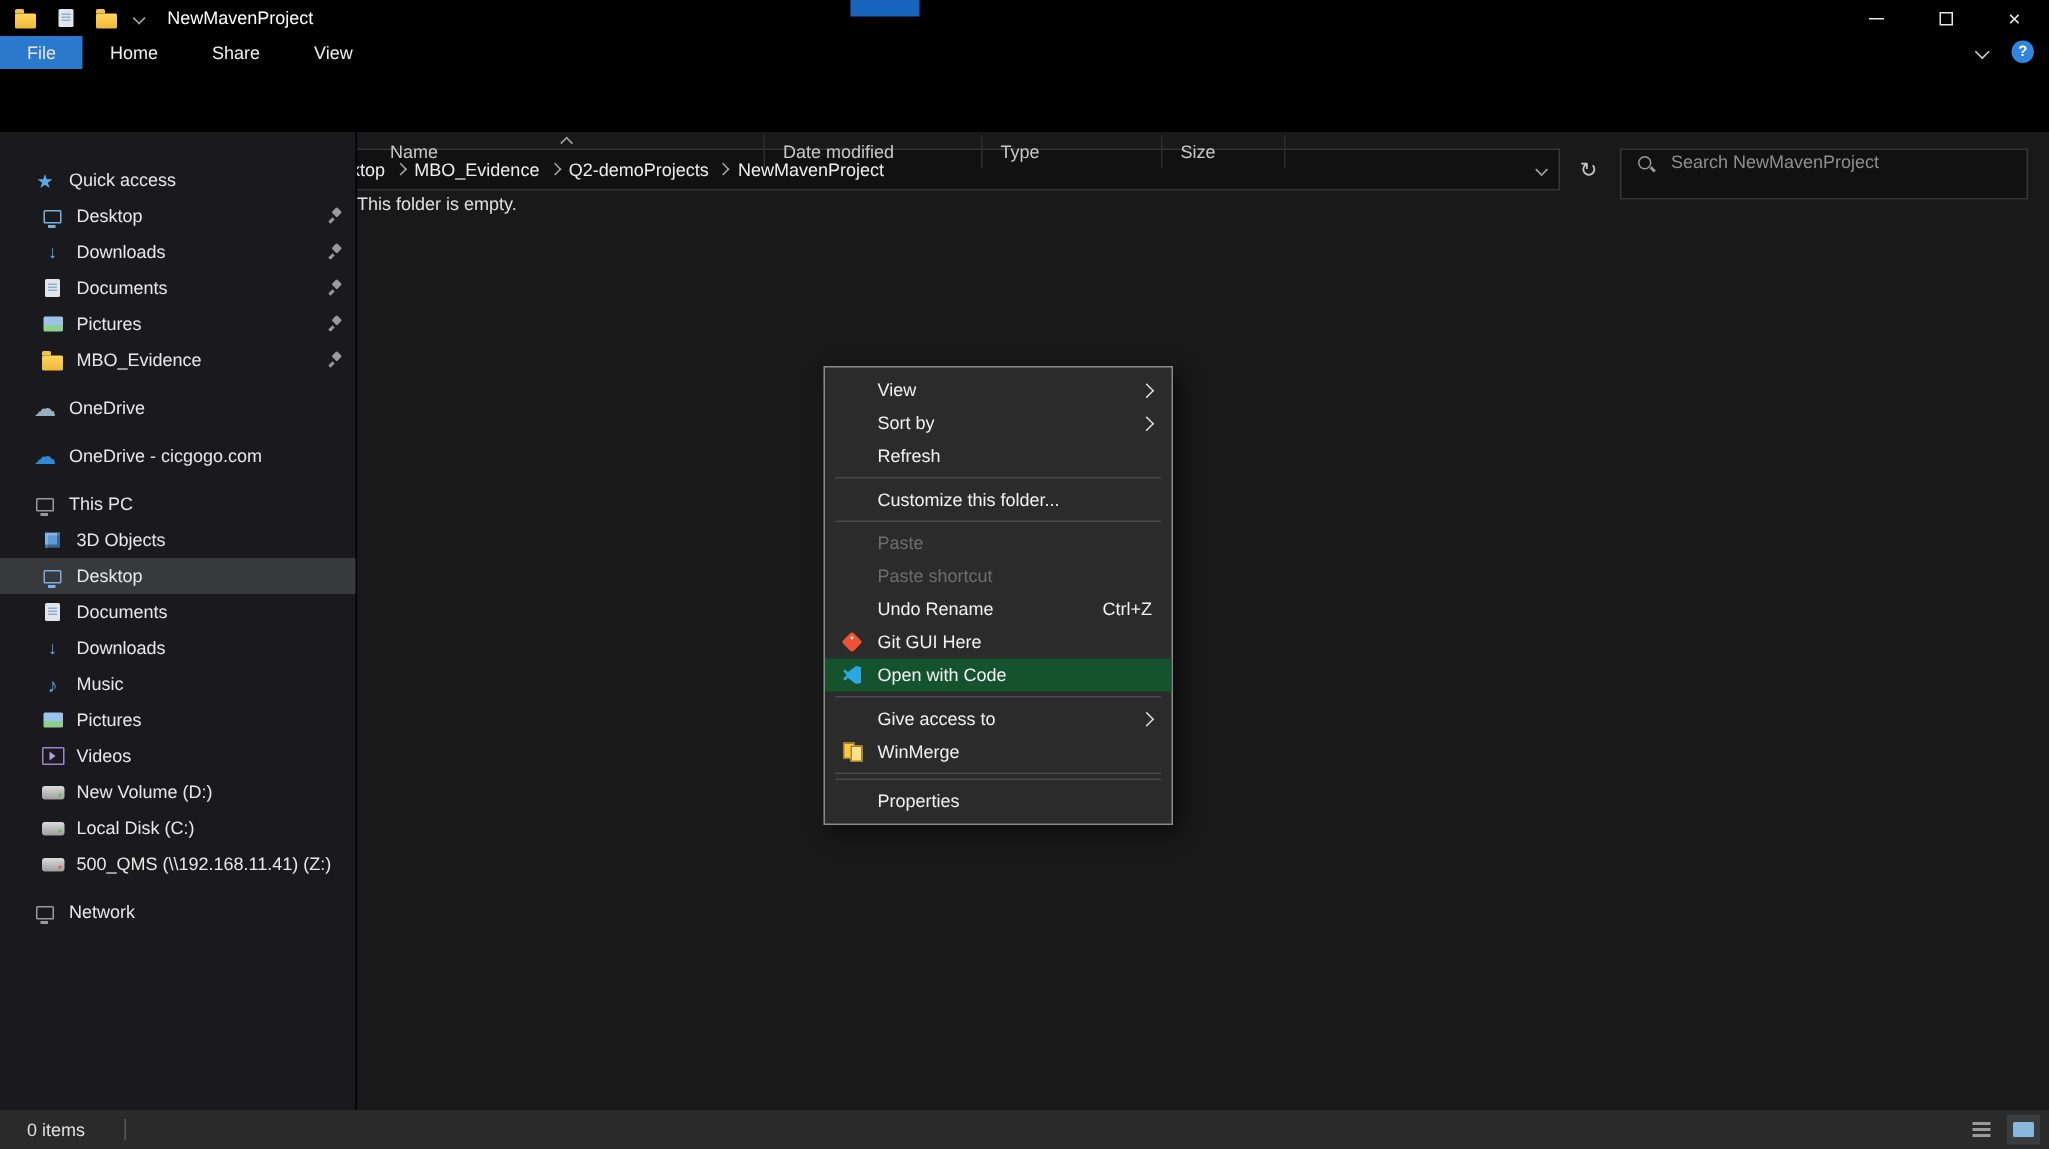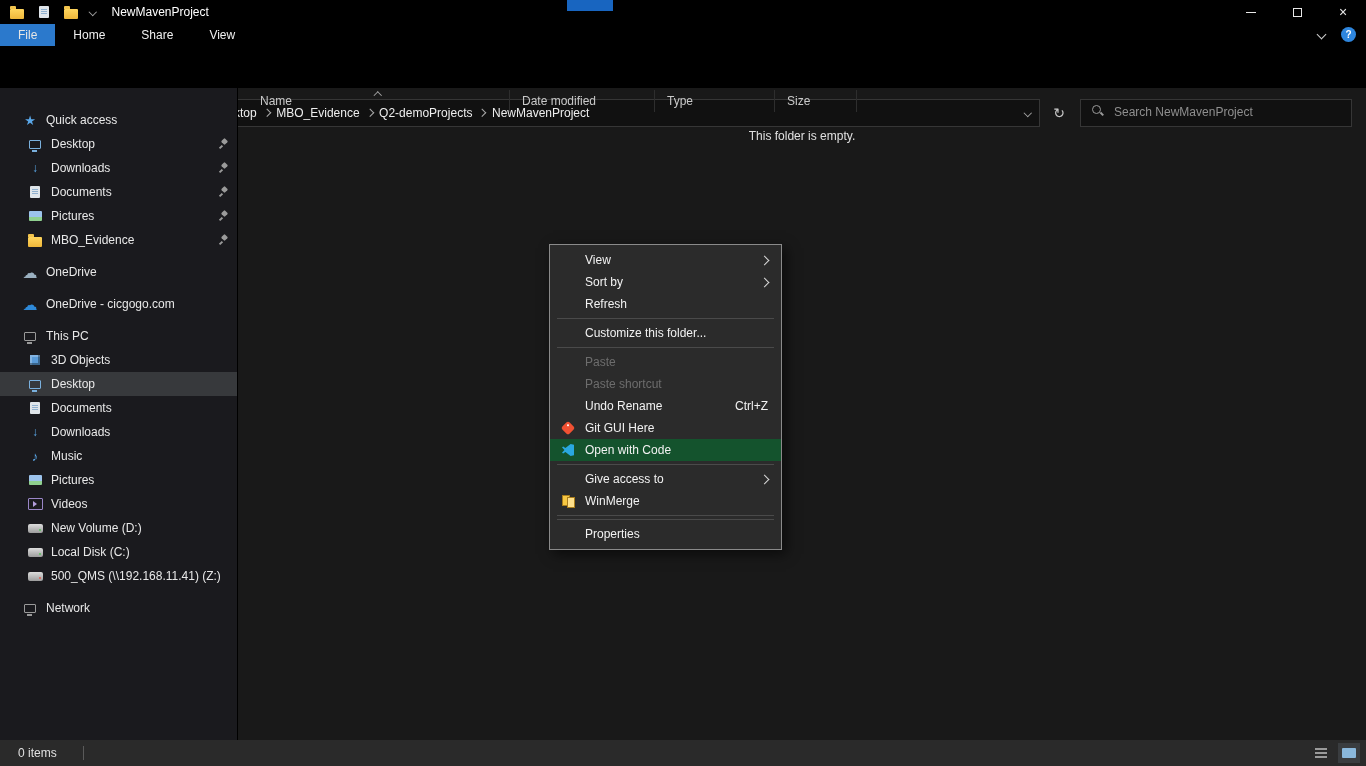--- a/index.html
+++ b/index.html
@@ -32,21 +32,21 @@
 
   
   .addr-row{position:absolute;left:0;top:46px;width:100%;height:42px;background:#000}
   .nav-btns{position:absolute;left:14px;top:53px;height:28px;display:flex;align-items:center;gap:13px;font-size:14px}
   .nav-glyph{color:#e4e4e4}
   .nav-glyph.disabled{color:#666}
   .addr-box{position:absolute;left:106px;top:53px;width:934px;height:28px;background:#111;border:1px solid #363636;box-sizing:border-box;display:flex;align-items:center;padding:0 9px;font-size:12px}
   .crumb{padding:0 7px;color:#eee;white-space:nowrap}
   .addr-spacer{flex:1}
   .refresh-btn{position:absolute;left:1046px;top:53px;width:26px;height:28px;display:flex;align-items:center;justify-content:center;color:#c8c8c8;font-size:14px}
-  .search-box{position:absolute;left:1080px;top:53px;width:272px;height:28px;background:#111;border:1px solid #363636;box-sizing:border-box;display:flex;align-items:flex-start;gap:8px;padding:4px 10px}
+  .search-box{position:absolute;left:1080px;top:53px;width:272px;height:28px;background:#111;border:1px solid #363636;box-sizing:border-box;display:flex;align-items:flex-end;gap:8px;padding:16px 10px}
   .search-box input{flex:1;background:transparent;border:none;outline:none;color:#cfcfcf;font-size:12px;font-family:"Liberation Sans",sans-serif;min-width:0}
   .search-box input::placeholder{color:#8f8f8f}
   .ic-search{position:relative;width:13px;height:13px;flex:none}
   .ic-search::before{content:"";position:absolute;left:1px;top:1px;width:7px;height:7px;border:1.5px solid #9a9a9a;border-radius:50%}
   .ic-search::after{content:"";position:absolute;left:9px;top:9px;width:4px;height:1.5px;background:#9a9a9a;transform:rotate(45deg)}
 
   
   .icn{width:16px;height:16px;margin-right:8px;display:flex;align-items:center;justify-content:center;flex:none;font-size:12px;line-height:1}
   .ic-folder{position:relative;width:14px;height:10px;background:linear-gradient(#ffd65e,#efb73a);border-radius:1px;margin-top:3px}
   .ic-folder::before{content:"";position:absolute;top:-2.5px;left:0;width:6px;height:2.5px;background:#f2c44d;border-radius:1px 1px 0 0}
@@ -81,21 +81,21 @@
   .pin::after{content:"";position:absolute;left:3px;top:7px;width:2px;height:4px;background:#9a9a9a;transform:rotate(45deg)}
 
   
   .headers{position:absolute;left:238px;top:90px;right:0;height:22px;display:flex;font-size:12px;color:#c9c9c9}
   .col{display:flex;align-items:center;box-sizing:border-box;border-right:1px solid #2e2e2e;height:22px}
   .col-name{width:272px;padding-left:22px}
   .col-date{width:145px;padding-left:12px}
   .col-type{width:120px;padding-left:12px}
   .col-size{width:82px;padding-left:12px}
   .sort-caret{position:absolute;left:137px;top:-3px}
-  .empty-msg{position:absolute;left:238px;right:0;top:129px;text-align:center;font-size:12px;color:#e0e0e0}
+  .empty-msg{position:absolute;left:238px;right:0;top:129px;font-size:12px;color:#e0e0e0}
 
   
   .menu{position:absolute;left:549px;top:244px;width:233px;background:#2b2b2b;border:1px solid #8a8a8a;box-shadow:4px 4px 12px rgba(0,0,0,.6);padding:4px 0;box-sizing:border-box;font-size:12px;color:#f2f2f2;z-index:20}
   .menu-item{height:22px;display:flex;align-items:center;position:relative;padding:0 10px 0 35px;white-space:nowrap}
   .menu-item.hl{background:#14532d}
   .menu-item.disabled{color:#6d6d6d}
   .mi-icon{position:absolute;left:10px;width:16px;height:16px;display:flex;align-items:center;justify-content:center}
   .mi-arrow{position:absolute;right:13px;border-color:#d8d8d8}
   .mi-shortcut{margin-left:auto;padding-right:3px}
   .menu-sep{height:1px;background:#4a4a4a;margin:3px 7px}

